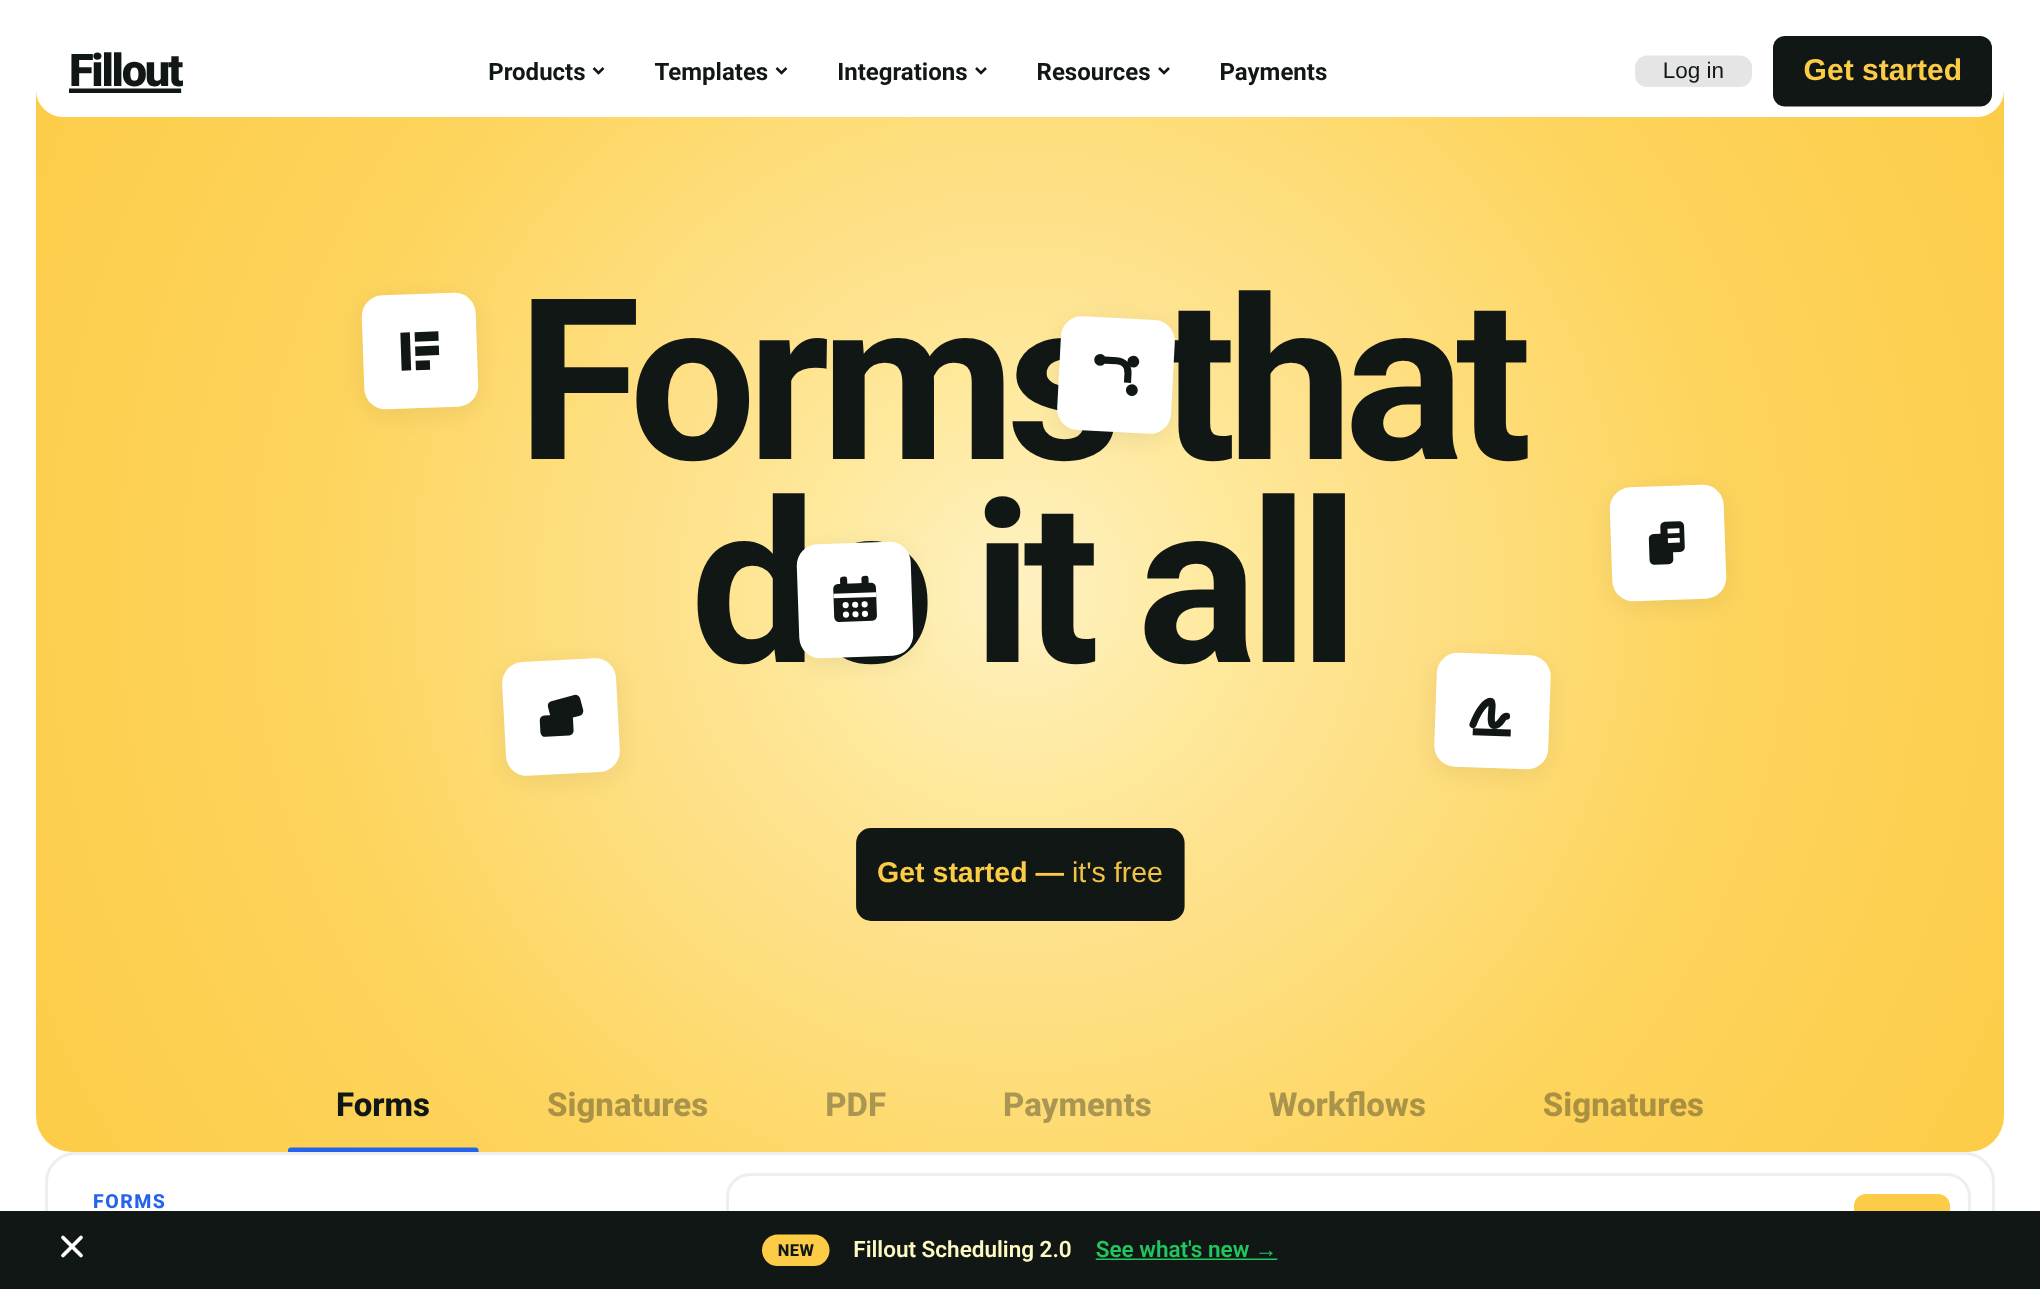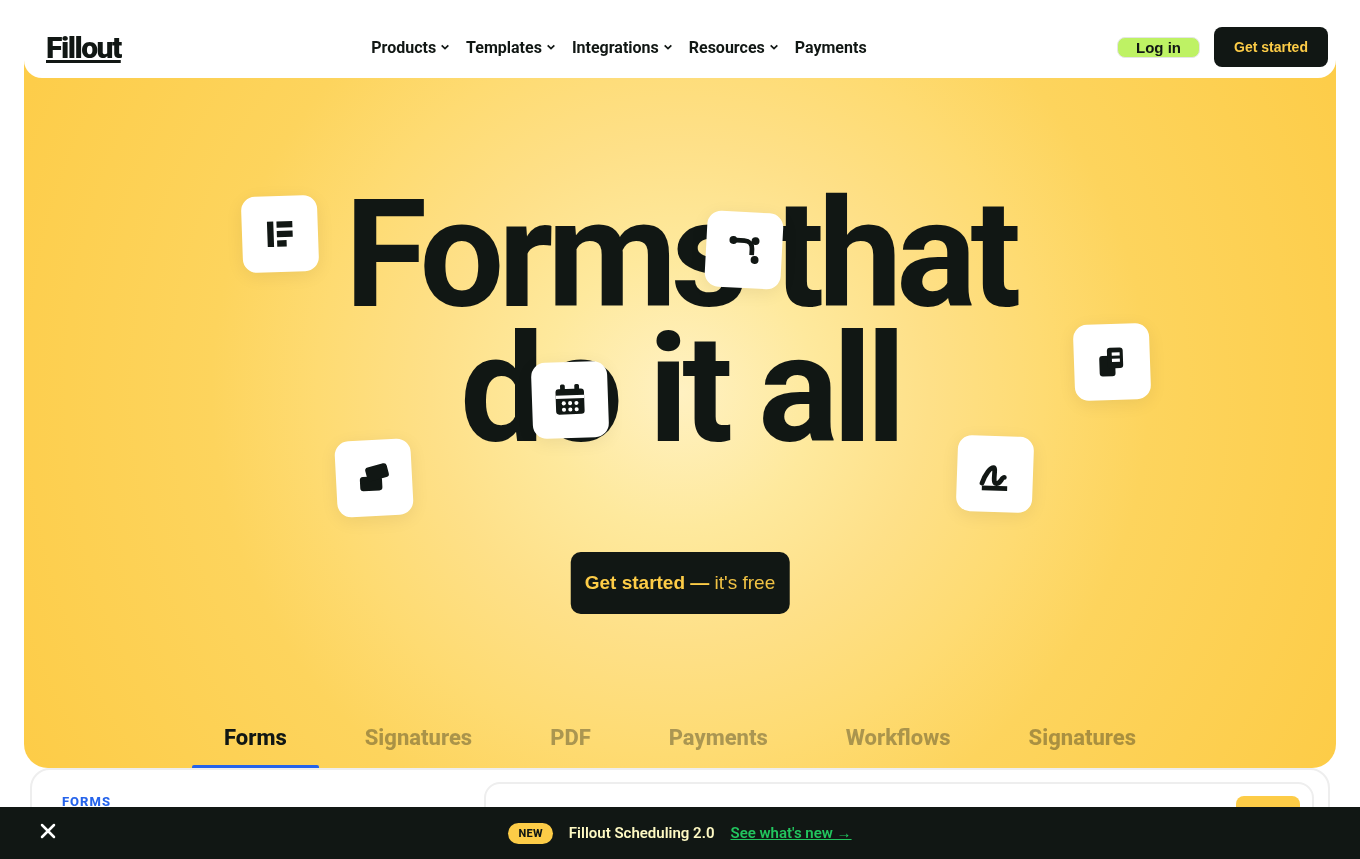--- a/index.html
+++ b/index.html
@@ -6,25 +6,25 @@
 html,body{margin:0;padding:0;width:1360px;height:859px;overflow:hidden;font-family:-apple-system,BlinkMacSystemFont,"Segoe UI",Roboto,Helvetica,Arial,sans-serif;}
 body{background:#fff;}
 
 
 .hero{position:relative;margin:16px 24px 0 24px;height:752px;border-radius:24px;
   background:radial-gradient(circle at 50% 50%,#fff1c2 0%,#fee99d 18%,#fee088 33%,#fedb72 48%,#fdd45d 62%,#fdcc47 100%);}
 
 
 .nav{position:absolute;top:0;left:0;right:0;height:62px;background:#fff;border-radius:18px;display:flex;align-items:center;padding:0 8px 0 22px;gap:24px;}
 .logo{font-size:30px;font-weight:900;letter-spacing:-1.5px;color:#111714;margin-right:auto;text-decoration:underline;}
-.nav-links{display:flex;gap:16px;align-items:center;margin:0 auto;}
+.nav-links{display:flex;gap:32px;align-items:center;margin:0 auto;}
 .nav-item{display:flex;align-items:center;gap:4px;font-size:16px;font-weight:700;color:#111714;cursor:pointer;}
 .nav-right{display:flex;gap:14px;align-items:center;margin-left:auto;}
-.btn-login{background:#bef264;border:1px solid #e5e5e5;border-radius:8px;padding:1px 18px;font-size:15px;font-weight:700;color:#111714;cursor:pointer;}
-.btn-cta{background:#111714;color:#fdcc47;border:none;border-radius:8px;padding:12px 20px;font-size:14px;font-weight:700;cursor:pointer;}
+.btn-login{background:#e5e5e5;border:1px solid #e5e5e5;border-radius:8px;padding:1px 18px;font-size:15px;font-weight:400;color:#111714;cursor:pointer;}
+.btn-cta{background:#111714;color:#fdcc47;border:none;border-radius:8px;padding:12px 20px;font-size:20px;font-weight:700;cursor:pointer;}
 .chev{width:10px;height:10px;}
 
 
 .heading{position:absolute;top:172px;left:0;right:0;text-align:center;font-size:150px;line-height:0.9;font-weight:700;letter-spacing:-6px;color:#111714;}
 
 
 .hero-cta{position:absolute;top:536px;left:50%;transform:translateX(-50%);background:#111714;border:none;border-radius:10px;padding:20px 14px;font-size:19px;color:#fdcc47;cursor:pointer;}
 .hero-cta .bold{font-weight:800;}
 .hero-cta .light{font-weight:400;opacity:.95;}
 

